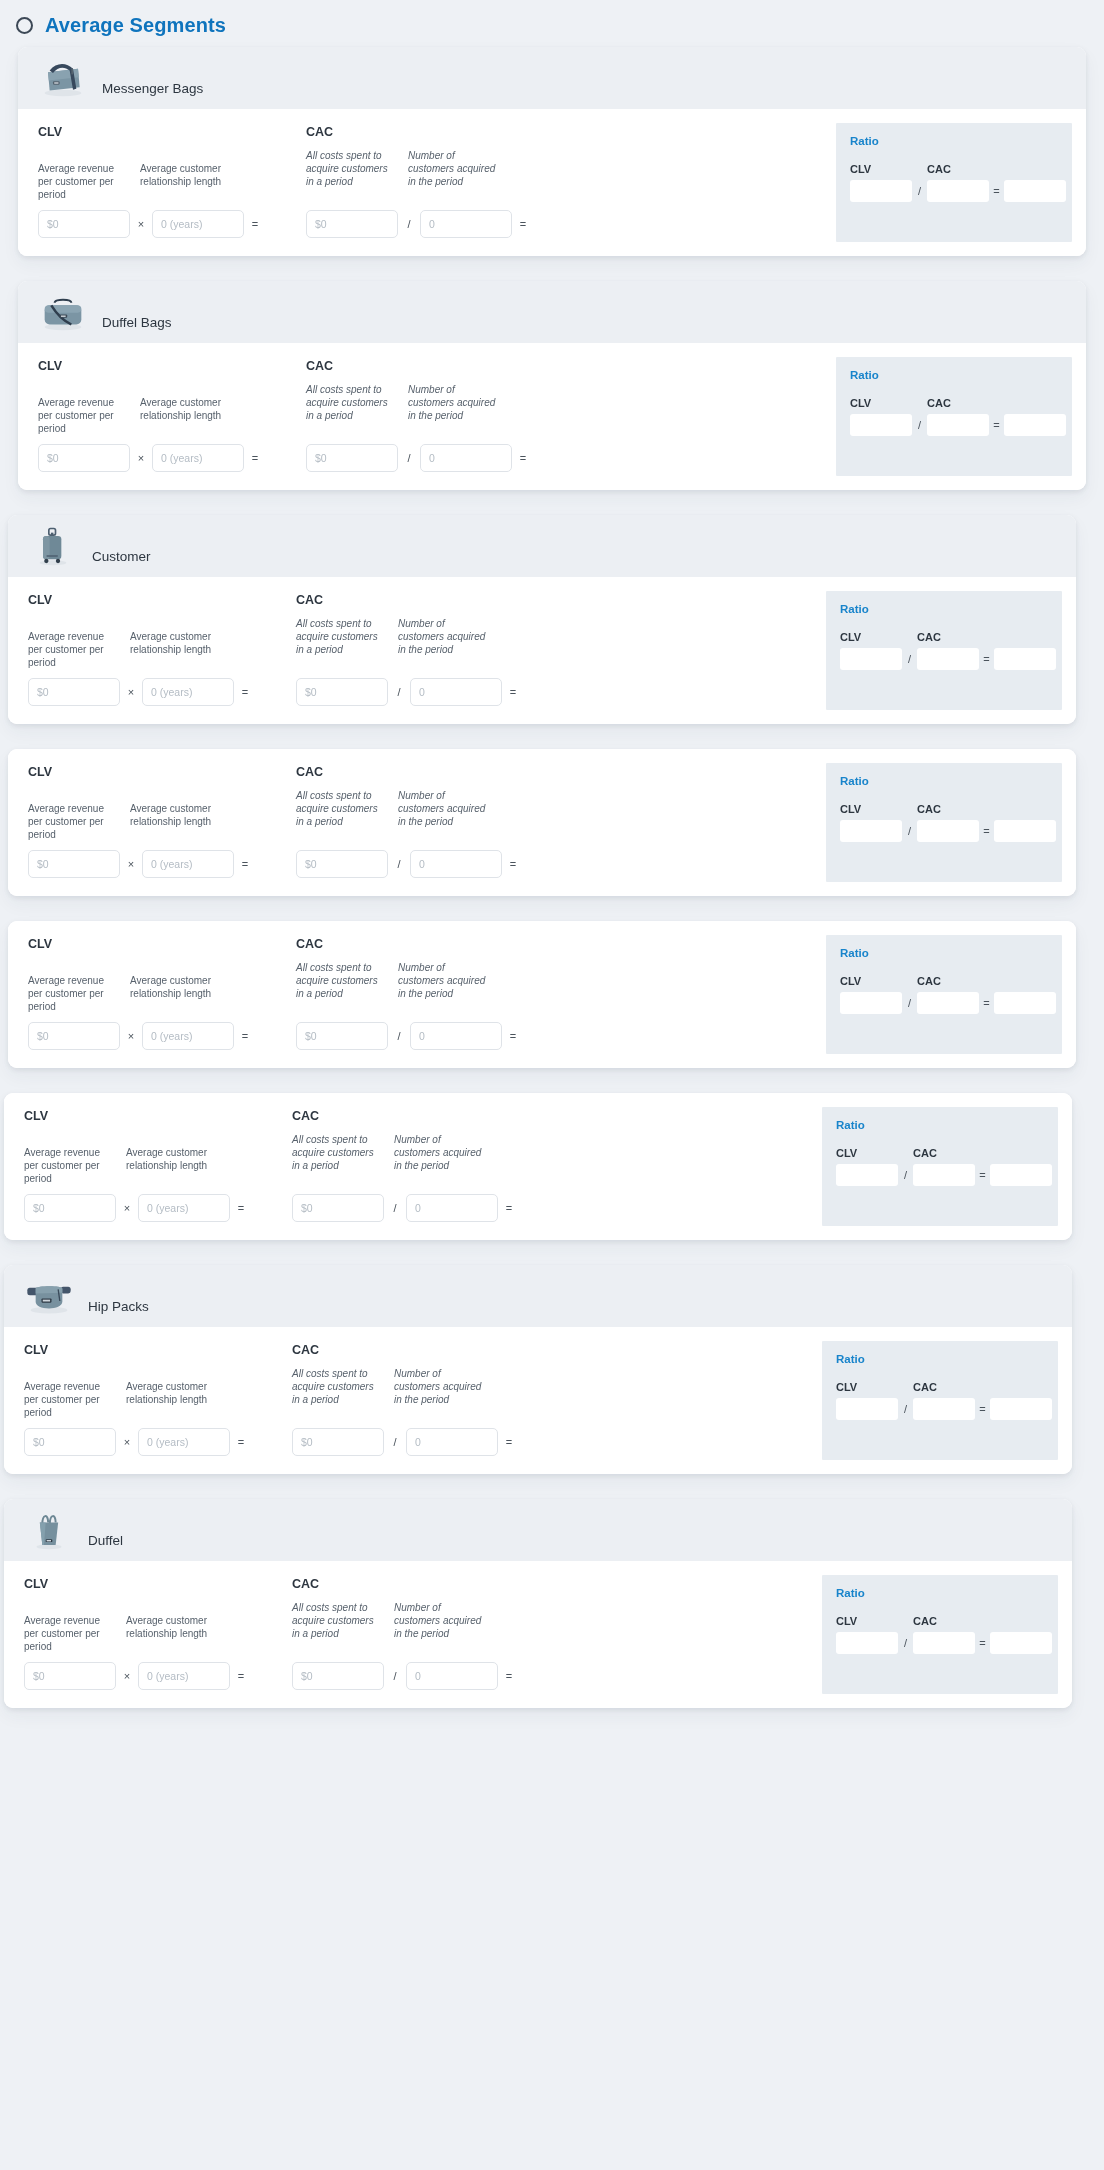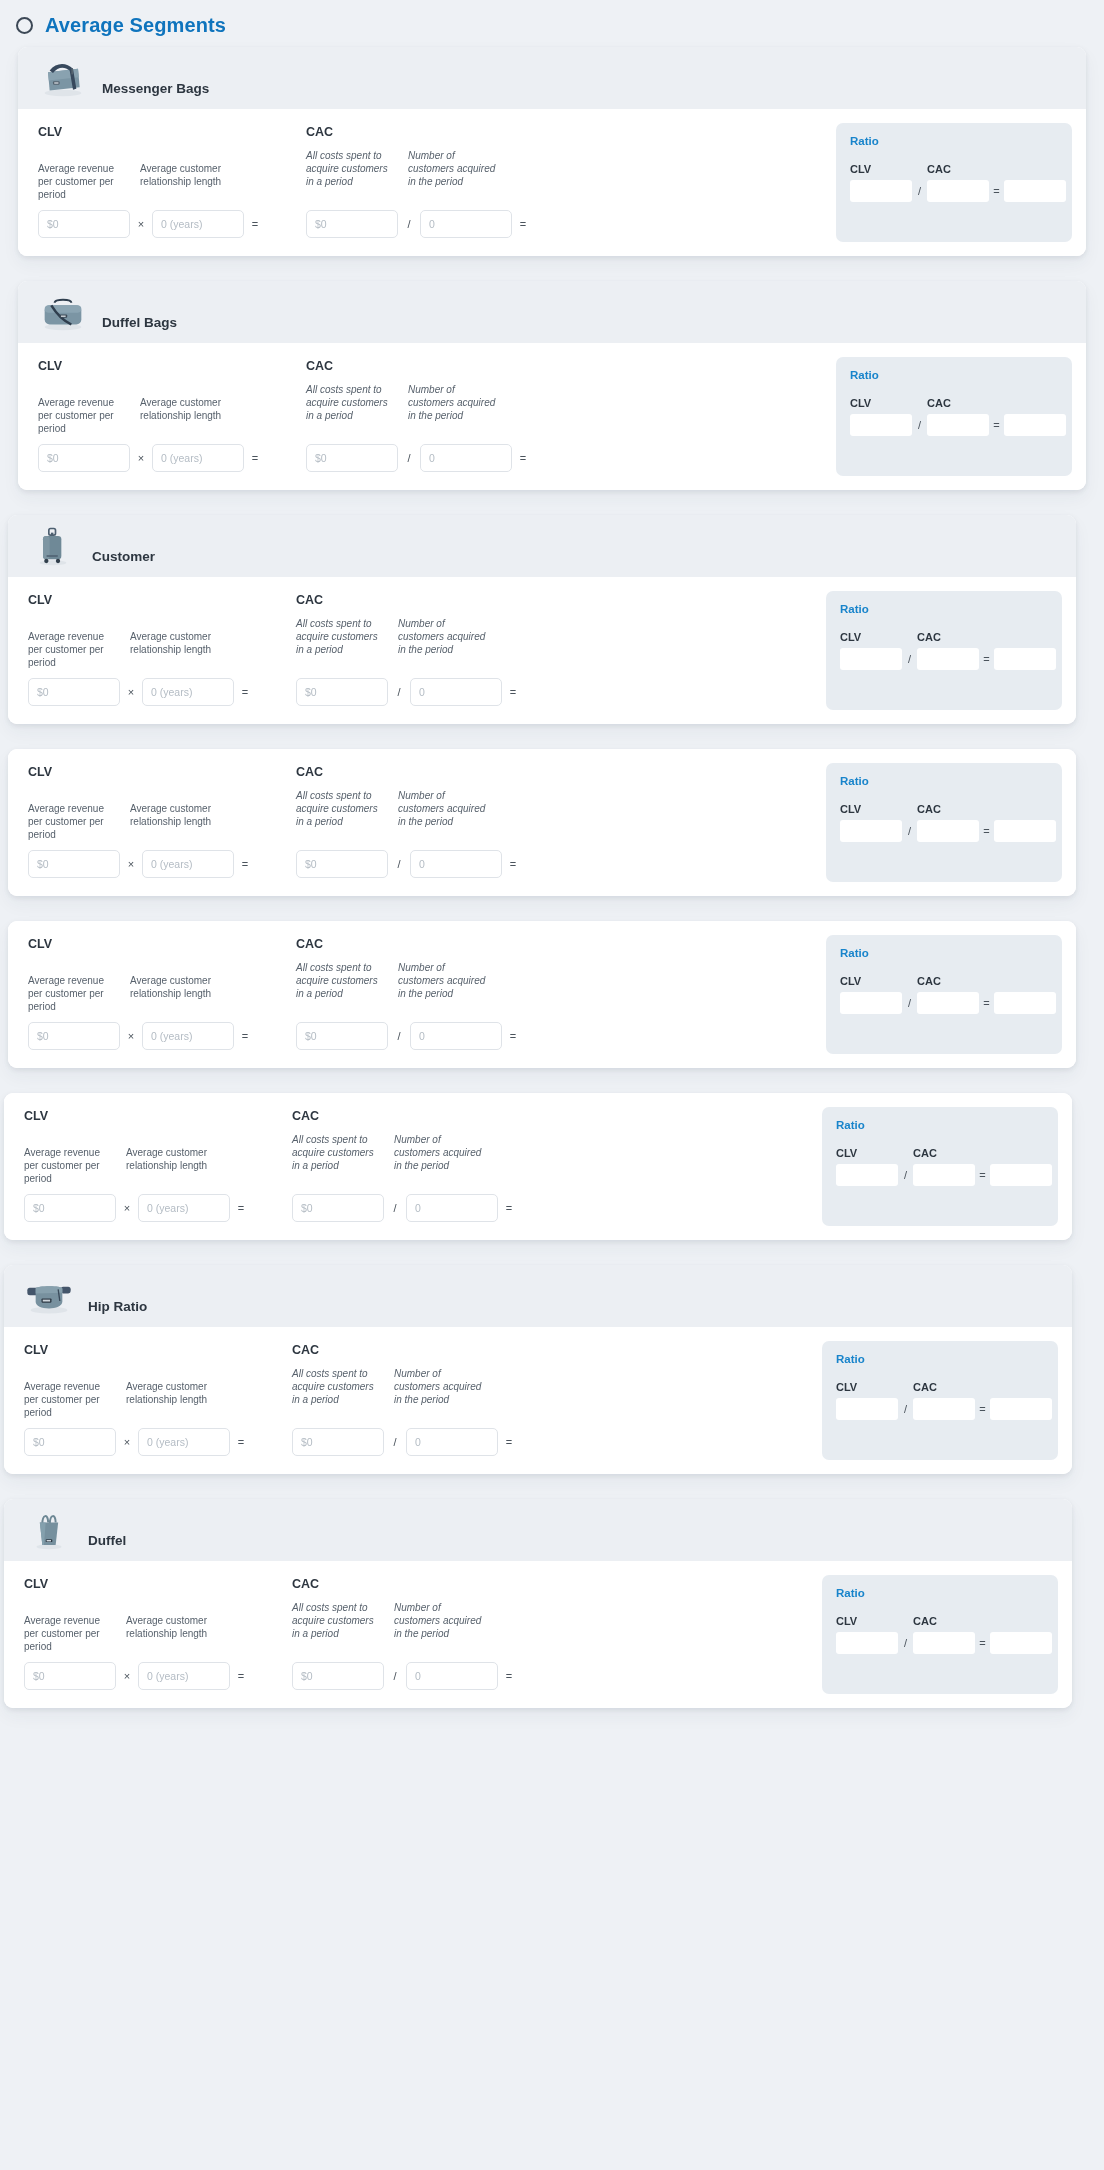--- a/index.html
+++ b/index.html
@@ -52,21 +52,21 @@
     background: #eceff3;
     display: flex;
     align-items: center;
     gap: 14px;
     padding: 10px 20px;
     min-height: 52px;
   }
   .seg-icon { width: 50px; height: 42px; flex: none; display:block; }
   .seg-title {
     font-size: 13.5px;
-    font-weight: bold;
+    font-weight: normal;
     color: #2d3640;
     margin-top: 21px;
   }
 
   
   .card-body {
     display: flex;
     align-items: stretch;
     padding: 0;
     background: #fff;
@@ -128,21 +128,21 @@
 
   
   .ratio-wrap {
     padding: 14px 14px 14px 6px;
     display: flex;
     align-items: stretch;
     flex: none;
   }
   .ratio {
     background: #e7ecf1;
-    border-radius: 7px;
+    border-radius: 1px;
     padding: 12px 14px 14px 14px;
     width: 236px;
   }
   .ratio-title {
     color: #1884cb;
     font-size: 11.5px;
     font-weight: bold;
     margin-bottom: 16px;
   }
   .ratio-labels { display: flex; margin-bottom: 5px; }
@@ -540,21 +540,21 @@
       <span class="seg-icon"><svg viewBox="0 0 60 50" width="50" height="42">
               <ellipse cx="30" cy="42" rx="22" ry="4" fill="#dfe4e9"></ellipse>
               <rect x="4" y="15" width="14" height="9" rx="3" fill="#44556a"></rect>
               <rect x="44" y="14" width="12" height="8" rx="3" fill="#44556a"></rect>
               <path d="M14 16 C14 13 44 12 46 16 L46 32 C46 37 38 40 30 40 C21 40 14 37 14 32 Z" fill="#78919f"></path>
               <path d="M14 16 C14 13 44 12 46 16 L46 21 L14 22 Z" fill="#87a0ad"></path>
               <path d="M41 17 L43 31" stroke="#3a4a5a" stroke-width="1.6"></path>
               <rect x="21" y="28" width="12" height="5" rx="1" fill="#2f3b47"></rect>
               <rect x="22.5" y="29.4" width="8.8" height="2.2" fill="#cfd6dc"></rect>
             </svg></span>
-      <span class="seg-title">Hip Ratio</span>
+      <span class="seg-title">Hip Packs</span>
     </div>
     <div class="card-body">
       <div class="metrics">
 
         <div class="metric-block clv">
           <div class="metric-heading">CLV</div>
           <div class="desc-row">
             <div class="desc two-line">Average revenue per customer per period</div>
             <div class="desc two-line">Average customer relationship length</div>
           </div>

